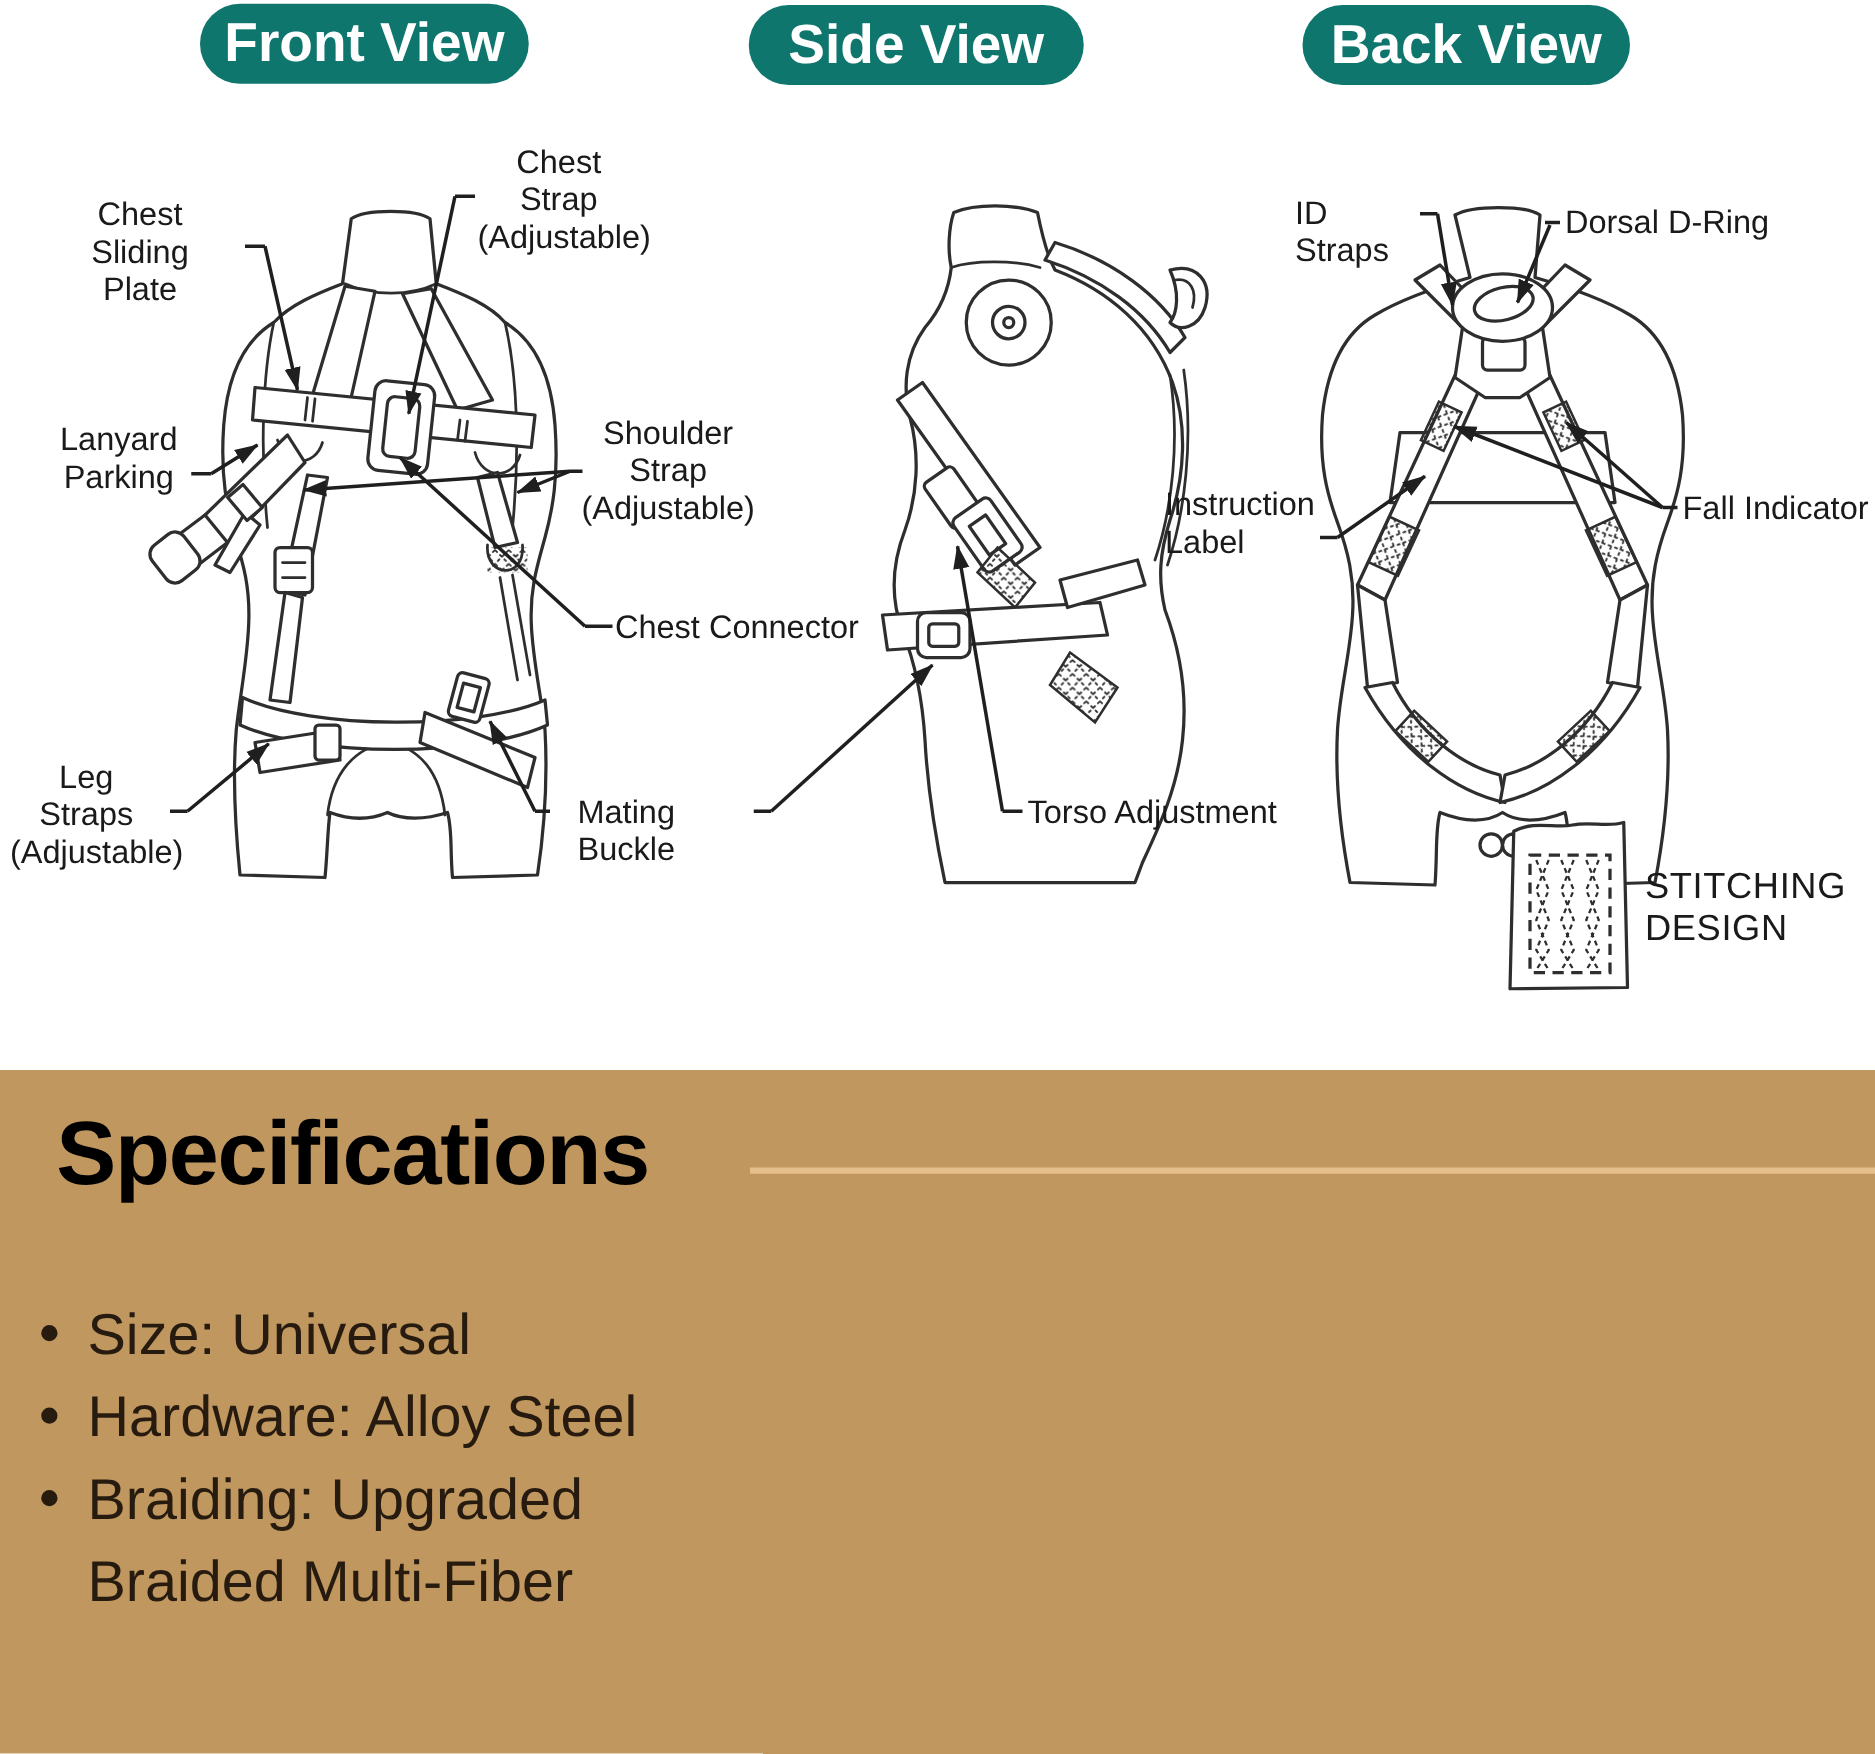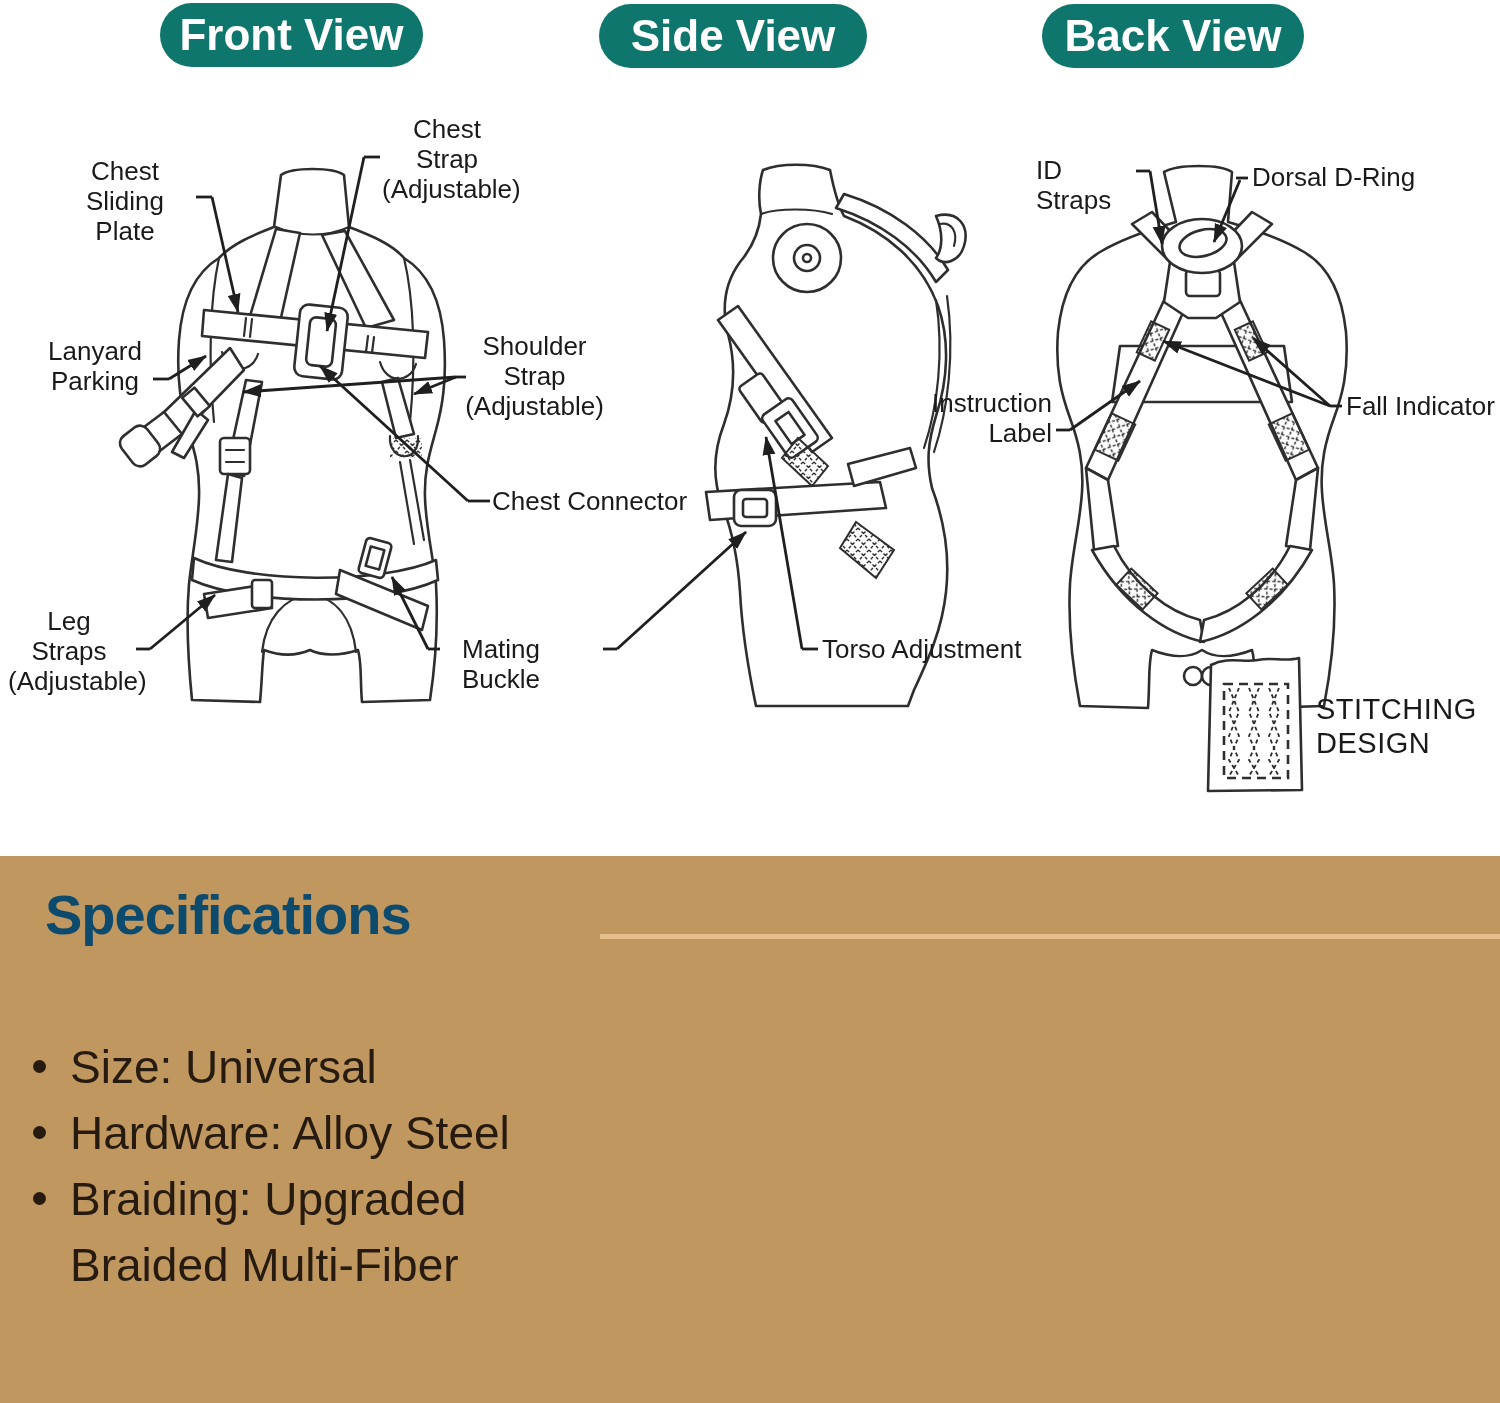--- a/index.html
+++ b/index.html
@@ -2,31 +2,31 @@
 <html><head>
 <meta charset="utf-8">
 <style>
   html,body{margin:0;padding:0;background:#ffffff;}
   #canvas{position:relative;width:1500px;height:1403px;background:#ffffff;overflow:hidden;
           font-family:"Liberation Sans",sans-serif;}
   .pill{position:absolute;height:64px;background:#0f766e;color:#ffffff;border-radius:33px;
         display:flex;align-items:center;justify-content:center;font-size:44px;font-weight:bold;}
   .lbl{position:absolute;color:#1a1a1a;font-size:26px;line-height:30px;white-space:pre-line;}
   .lbl.center{text-align:center;}
-  .lbl.right{text-align:right;}
+  .lbl.right{}
   .lbl.caps{font-size:29px;line-height:34px;letter-spacing:0.5px;}
   #art{position:absolute;left:0;top:0;}
   .st{fill:#ffffff;stroke:#2e2e2e;stroke-width:2.6;stroke-linejoin:round;}
   .ln{fill:none;stroke:#2e2e2e;stroke-width:2.2;stroke-linejoin:round;stroke-linecap:round;}
   .ldr{fill:none;stroke:#1f1f1f;stroke-width:2.8;}
   .zz{fill:none;stroke:#2e2e2e;stroke-width:1.8;stroke-dasharray:4 3;}
   .hx{fill:url(#xst);stroke:#2e2e2e;stroke-width:2;}
   #spec-panel{position:absolute;left:0;top:856px;width:1500px;height:547px;background:#c0985f;}
-  #spec-title{position:absolute;left:45px;top:26px;font-size:56px;font-weight:bold;
-              color:#0c4a6e;letter-spacing:-1px;}
+  #spec-title{position:absolute;left:45px;top:26px;font-size:72px;font-weight:bold;
+              color:#000000;letter-spacing:-1px;}
   #spec-divider{position:absolute;left:600px;top:78px;width:900px;height:5px;background:#e4bf8b;}
   .spec-col{position:absolute;top:178px;margin:0;padding:0;list-style:none;font-size:46px;
             line-height:66px;color:#271b10;}
   #spec-col-left{left:30px;width:560px;}
   #spec-col-right{left:618px;width:860px;}
   .spec-col li{position:relative;padding-left:40px;white-space:pre-line;}
   .spec-col li::before{content:"";position:absolute;left:3px;top:26px;width:13px;height:13px;
             border-radius:50%;background:#271b10;}
 </style>
 </head>
@@ -244,21 +244,21 @@
         </g>
     </g>
   </svg>
 
   <div class="pill" style="left:160px;top:3px;width:263px">Front View</div>
   <div class="pill" style="left:599px;top:4px;width:268px">Side View</div>
   <div class="pill" style="left:1042px;top:4px;width:262px">Back View</div>
 
   <div class="lbl center" style="left:382px;top:114px;width:130px">Chest Strap
 (Adjustable)</div>
-  <div class="lbl center" style="left:60px;top:156px;width:130px">Chest Sliding
+  <div class="lbl center" style="left:47px;top:156px;width:130px">Chest Sliding
 Plate</div>
   <div class="lbl center" style="left:40px;top:336px;width:110px">Lanyard
 Parking</div>
   <div class="lbl center" style="left:452px;top:331px;width:165px">Shoulder Strap
 (Adjustable)</div>
   <div class="lbl" style="left:492px;top:486px;width:210px">Chest Connector</div>
   <div class="lbl center" style="left:8px;top:606px;width:122px">Leg Straps
 (Adjustable)</div>
   <div class="lbl center" style="left:421px;top:634px;width:160px">Mating Buckle</div>
   <div class="lbl" style="left:822px;top:634px;width:210px">Torso Adjustment</div>

